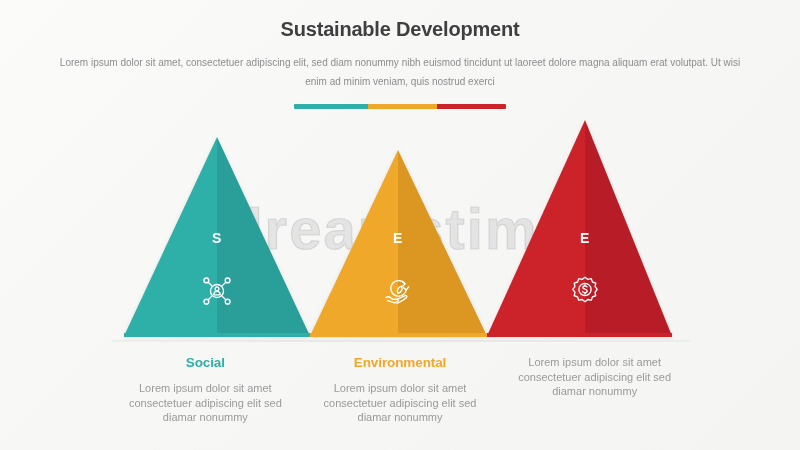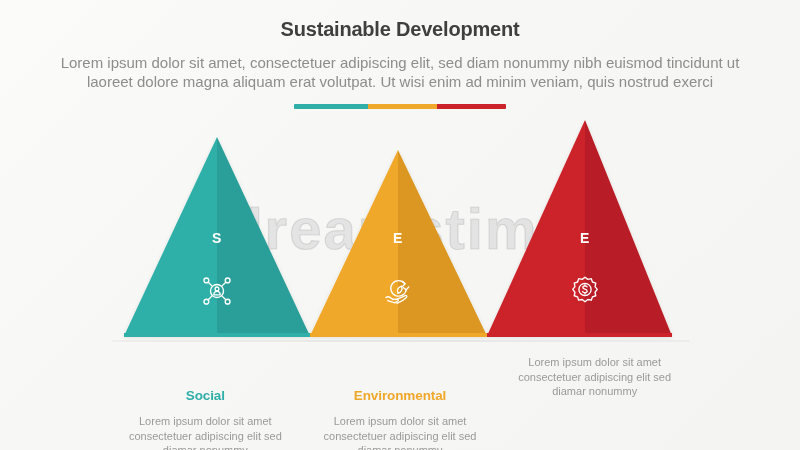--- a/index.html
+++ b/index.html
@@ -14,21 +14,21 @@
   
   .title{
     position:absolute;left:0;right:0;top:18px;
     text-align:center;
     font-size:20px;font-weight:bold;letter-spacing:-0.2px;
     color:#403f3f;
   }
   .subtitle{
     position:absolute;left:50%;transform:translateX(-50%);top:53px;
     width:700px;text-align:center;
-    font-size:15px;line-height:19px;color:#8d8d8d;font-weight:400;
+    font-size:10px;line-height:19px;color:#8d8d8d;font-weight:400;
   }
   .divider{
     position:absolute;left:50%;transform:translateX(-50%);top:104px;
     width:212px;height:5px;display:flex;border-radius:1px;overflow:hidden;
   }
   .divider i{display:block;height:100%;}
   .divider .d0{flex:0 0 74px;}
   .divider .d1{flex:0 0 69px;}
   .divider .d2{flex:1;}
 
@@ -56,21 +56,21 @@
   .rule{
     position:absolute;left:112px;top:340px;width:578px;height:2px;
     background:linear-gradient(to right,rgba(0,0,0,0.035),rgba(0,0,0,0.06),rgba(0,0,0,0.035));
     border-radius:2px;
   }
 
   
   .cols{position:absolute;left:108px;top:355px;width:584px;display:flex;}
   .col{flex:1;text-align:center;padding:0 6px;box-sizing:border-box;}
   .col-label{
-    font-size:13.5px;font-weight:bold;letter-spacing:-0.1px;margin-bottom:11px;margin-top:33px;
+    font-size:13.5px;font-weight:bold;letter-spacing:-0.1px;margin-bottom:11px;
   }
   .col-desc{
     font-size:11px;line-height:14.5px;color:#9a9a9a;font-weight:400;
   }
 
   
   .wm{
     position:absolute;left:0;top:0;width:800px;height:450px;
     pointer-events:none;overflow:hidden;
   }

